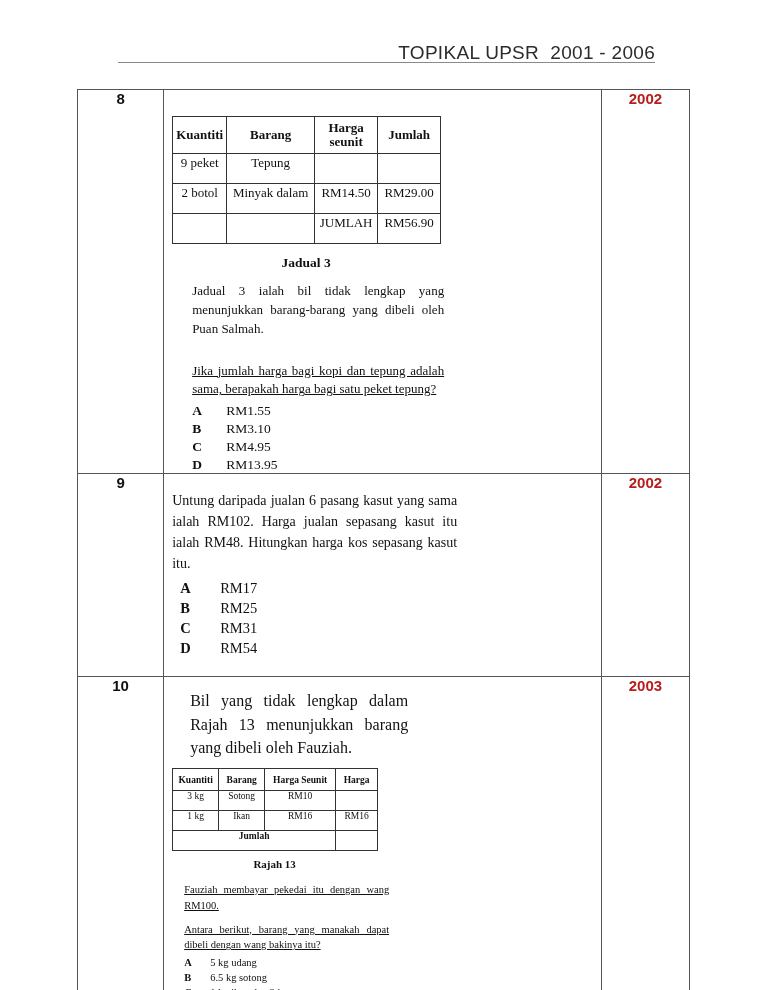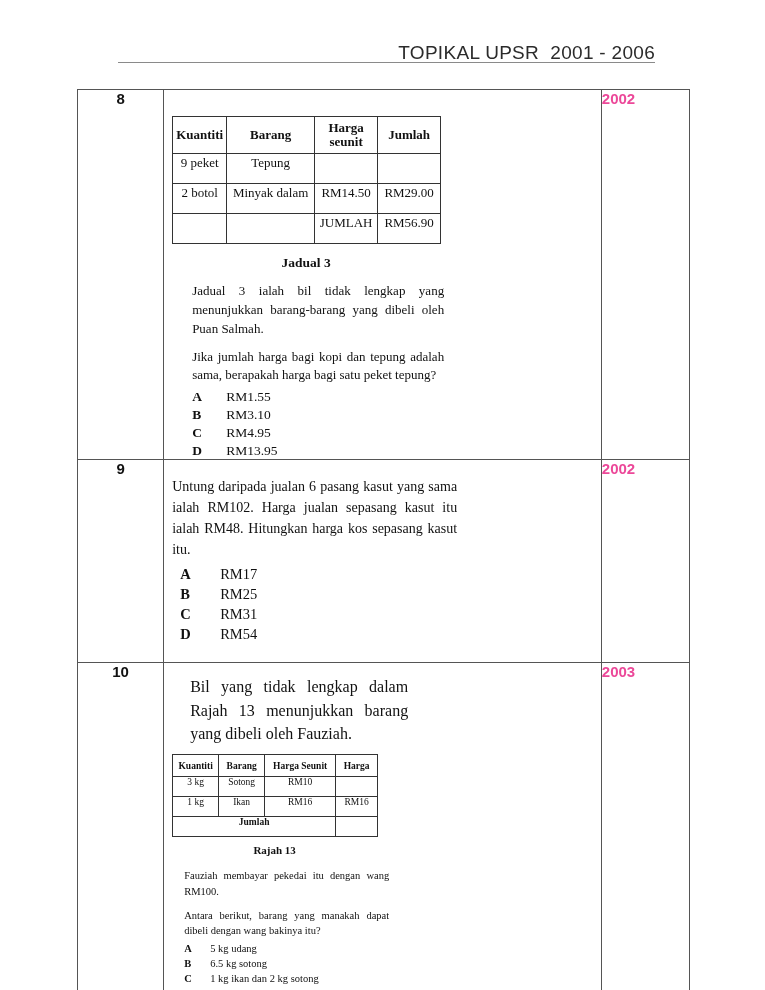--- a/index.html
+++ b/index.html
@@ -64,22 +64,23 @@
     font-weight: bold;
     font-size: 15px;
     text-align: center;
     padding-top: 14px;
     color: #111;
   }
   .qyear {
     font-family: "Liberation Sans", sans-serif;
     font-weight: bold;
     font-size: 15px;
+    text-align: center;
     padding-top: 14px;
-    color: #ec4899;
+    color: #b91c1c;
   }
   .qbody { padding: 0; }
 
   
   .stim1 {
     border-collapse: collapse;
     table-layout: fixed;
     margin: 26px 0 0 8px;
     width: 268px;
     background: #fff;
@@ -116,21 +117,21 @@
 
   .para {
     font-family: "Liberation Serif", serif;
     font-size: 13px;
     line-height: 1.45;
     color: #111;
     text-align: justify;
     margin: 11px 0 0 28px;
     width: 252px;
   }
-  .para.tight { margin-top: 9px; }
+  .para.tight { margin-top: 23px; text-decoration: underline; }
 
   
   .opts {
     margin: 3px 0 0 28px;
     font-family: "Liberation Serif", serif;
     font-size: 13.5px;
     line-height: 1.32;
     color: #111;
   }
   .opt { display: flex; }
@@ -203,20 +204,21 @@
     color: #111;
   }
   .q10para {
     font-family: "Liberation Serif", serif;
     font-size: 10.5px;
     line-height: 1.5;
     text-align: justify;
     width: 205px;
     margin: 8px 0 0 12px;
     color: #111;
+    text-decoration: underline;
   }
   .q10opts {
     margin: 2px 0 0 12px;
     font-family: "Liberation Serif", serif;
     font-size: 10.5px;
     line-height: 1.45;
     color: #111;
   }
   .q10opts .lab { width: 26px; flex: 0 0 26px; font-weight: bold; }
 </style>

